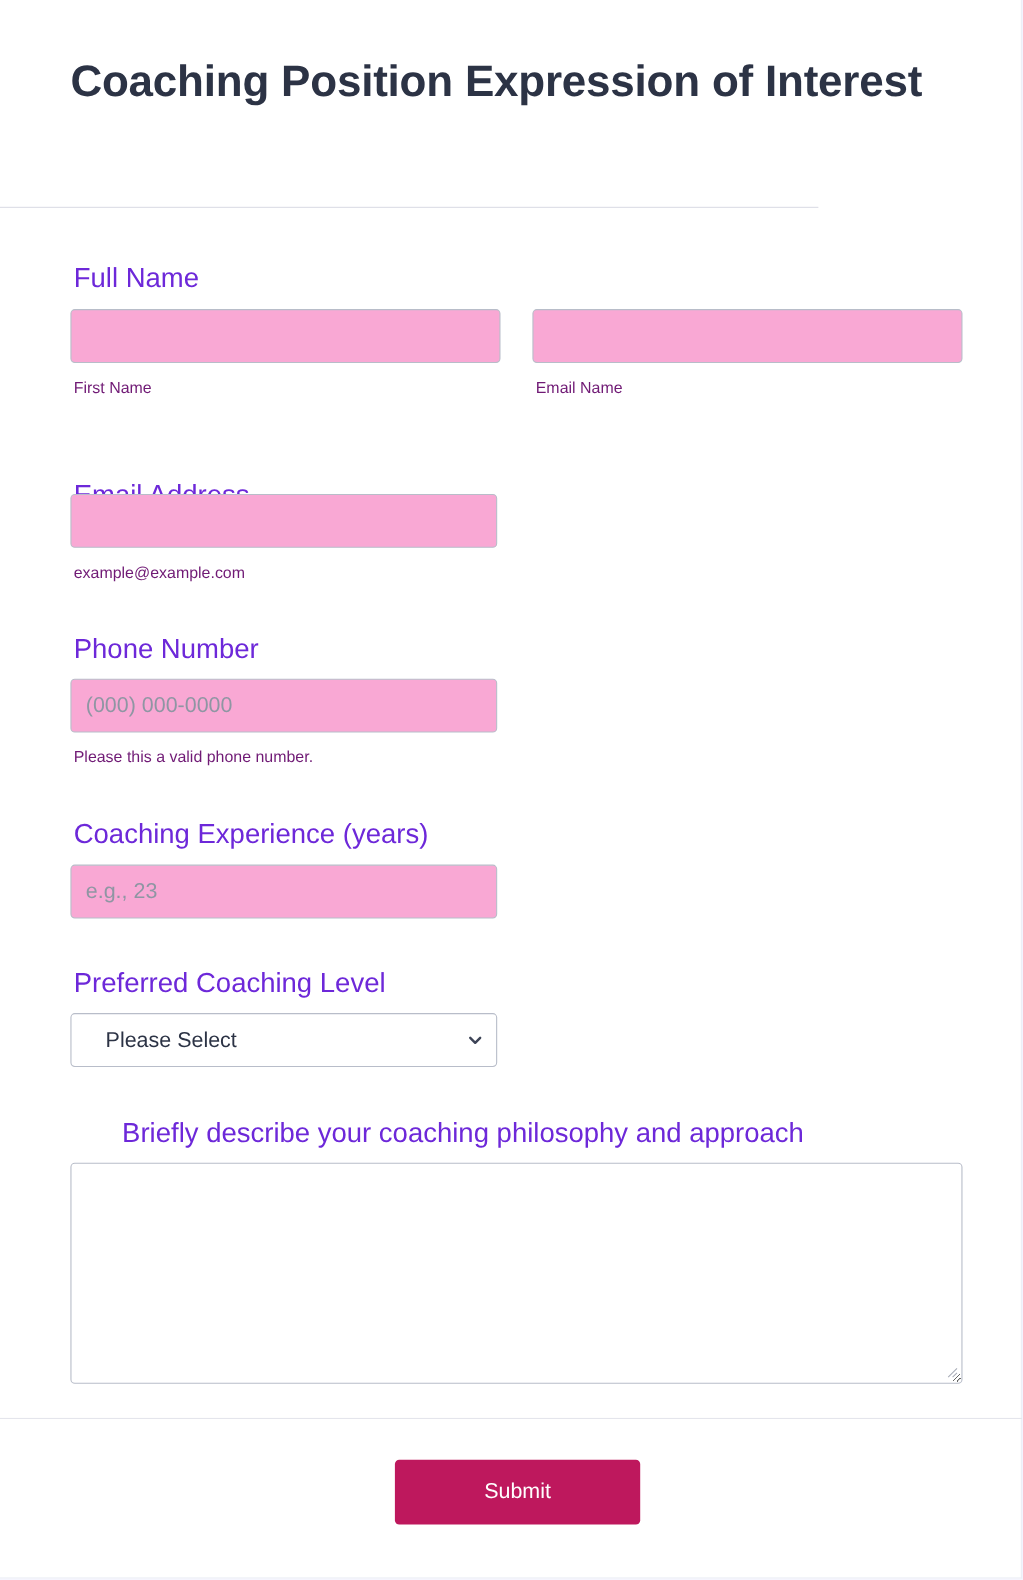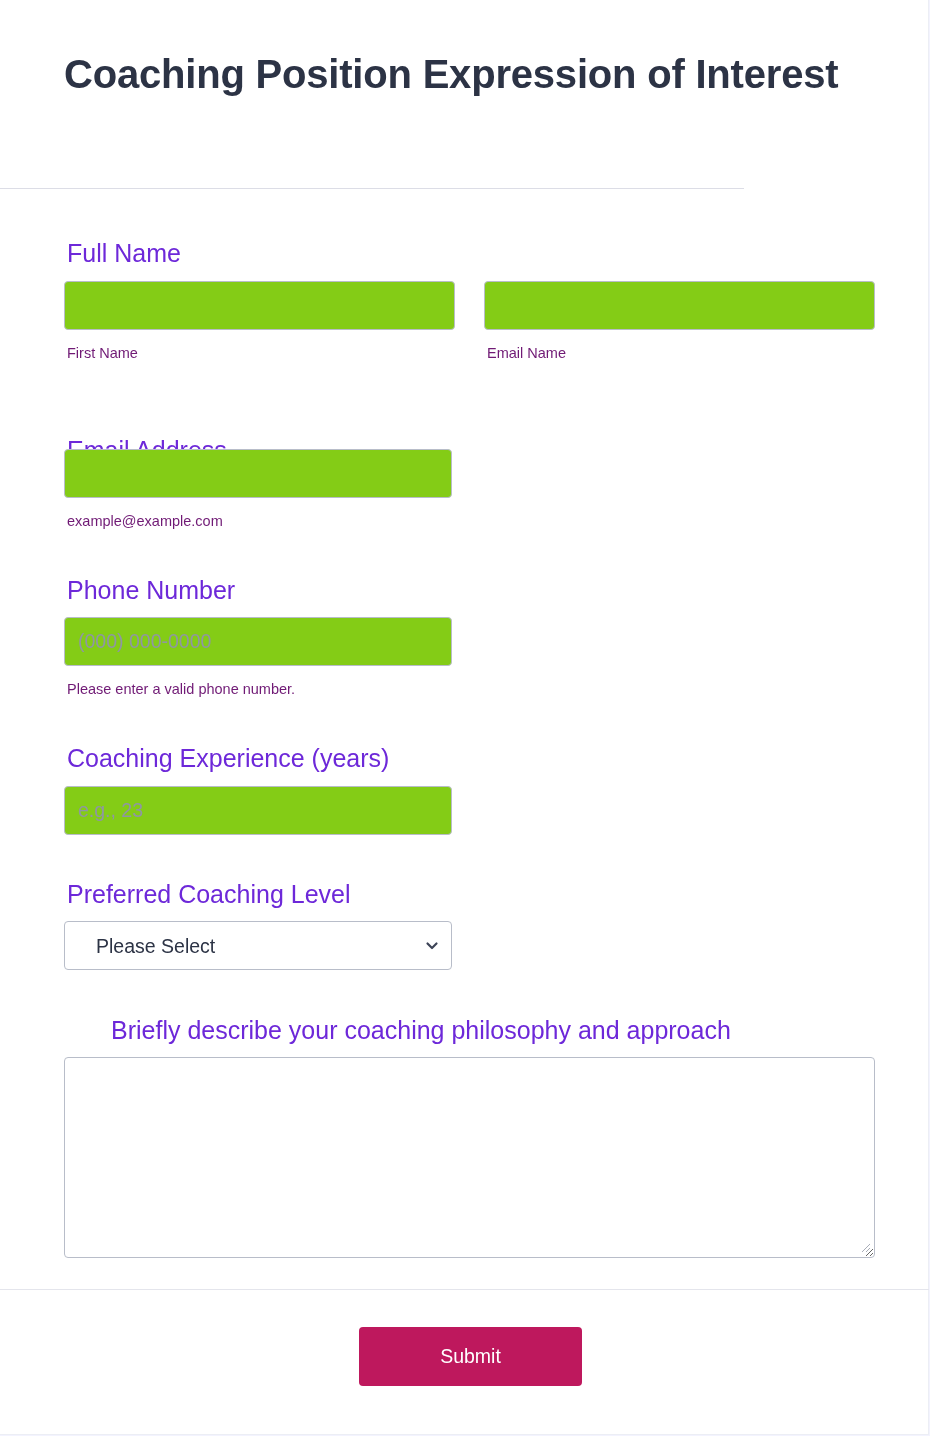--- a/index.html
+++ b/index.html
@@ -10,21 +10,21 @@
       background: #ffffff; border-right: 1px solid #eceef5; border-bottom: 1px solid #eceef5;
     }
     .header { position: absolute; left: 0; top: 0; width: 744px; height: 189px; border-bottom: 1px solid #dcdde6; }
     .title { position: absolute; left: 64px; top: 52px; font-size: 40px; font-weight: bold; color: #2c3345; letter-spacing: -0.2px; white-space: nowrap; }
     .subtitle { position: absolute; left: 64px; top: 111px; font-size: 19.5px; color: #2c3345; white-space: nowrap; }
 
     .label { position: absolute; left: 67px; font-size: 25px; color: #6d28d9; white-space: nowrap; }
     .sublabel { position: absolute; font-size: 14.5px; color: #701a75; white-space: nowrap; }
 
     .input {
-      position: absolute; height: 49px; border: 1px solid #b8bdc9; border-radius: 4px; background: #84cc16;
+      position: absolute; height: 49px; border: 1px solid #b8bdc9; border-radius: 4px; background: #f9a8d4;
       font-family: "Liberation Sans", "DejaVu Sans", sans-serif; font-size: 19.5px; color: #2c3345;
       padding: 15px 13px; outline: none;
     }
     .input::placeholder { color: #8f96a3; }
 
     .select {
       position: absolute; left: 64px; top: 921px; width: 388px; height: 49px;
       border: 1px solid #b8bdc9; border-radius: 4px; background: #fff;
     }
     .select-value { position: absolute; left: 13px; top: 13px; font-size: 19.5px; color: #2c3345; margin-left: 18px; }
@@ -58,21 +58,21 @@
   <span class="sublabel" style="left:67px; top:345px;">First Name</span>
   <input class="input" style="left: 484px; top: 281px; width: 391px;" type="text" value="">
   <span class="sublabel" style="left:487px; top:345px;">Email Name</span>
 
   <label class="label" style="top:408px;margin-top:28px;">Email Address</label>
   <input class="input" style="left: 64px; top: 449px; width: 388px;" type="email" value="">
   <span class="sublabel" style="left:67px; top:513px;">example@example.com</span>
 
   <label class="label" style="top:576px;">Phone Number</label>
   <input class="input" style="left: 64px; top: 617px; width: 388px;" type="tel" placeholder="(000) 000-0000">
-  <span class="sublabel" style="left:67px; top:681px;">Please enter a valid phone number.</span>
+  <span class="sublabel" style="left:67px; top:681px;">Please this a valid phone number.</span>
 
   <label class="label" style="top:744px;">Coaching Experience (years)</label>
   <input class="input" style="left: 64px; top: 786px; width: 388px;" type="number" placeholder="e.g., 23">
 
   <label class="label" style="top:880px;">Preferred Coaching Level</label>
   <div class="select">
     <span class="select-value">Please Select</span>
     <svg class="chevron" viewBox="0 0 14 14">
       <path d="M2.5 4.5 L7 9 L11.5 4.5" fill="none" stroke="#3d4457" stroke-width="2.2" stroke-linecap="round" stroke-linejoin="round"></path>
     </svg>

